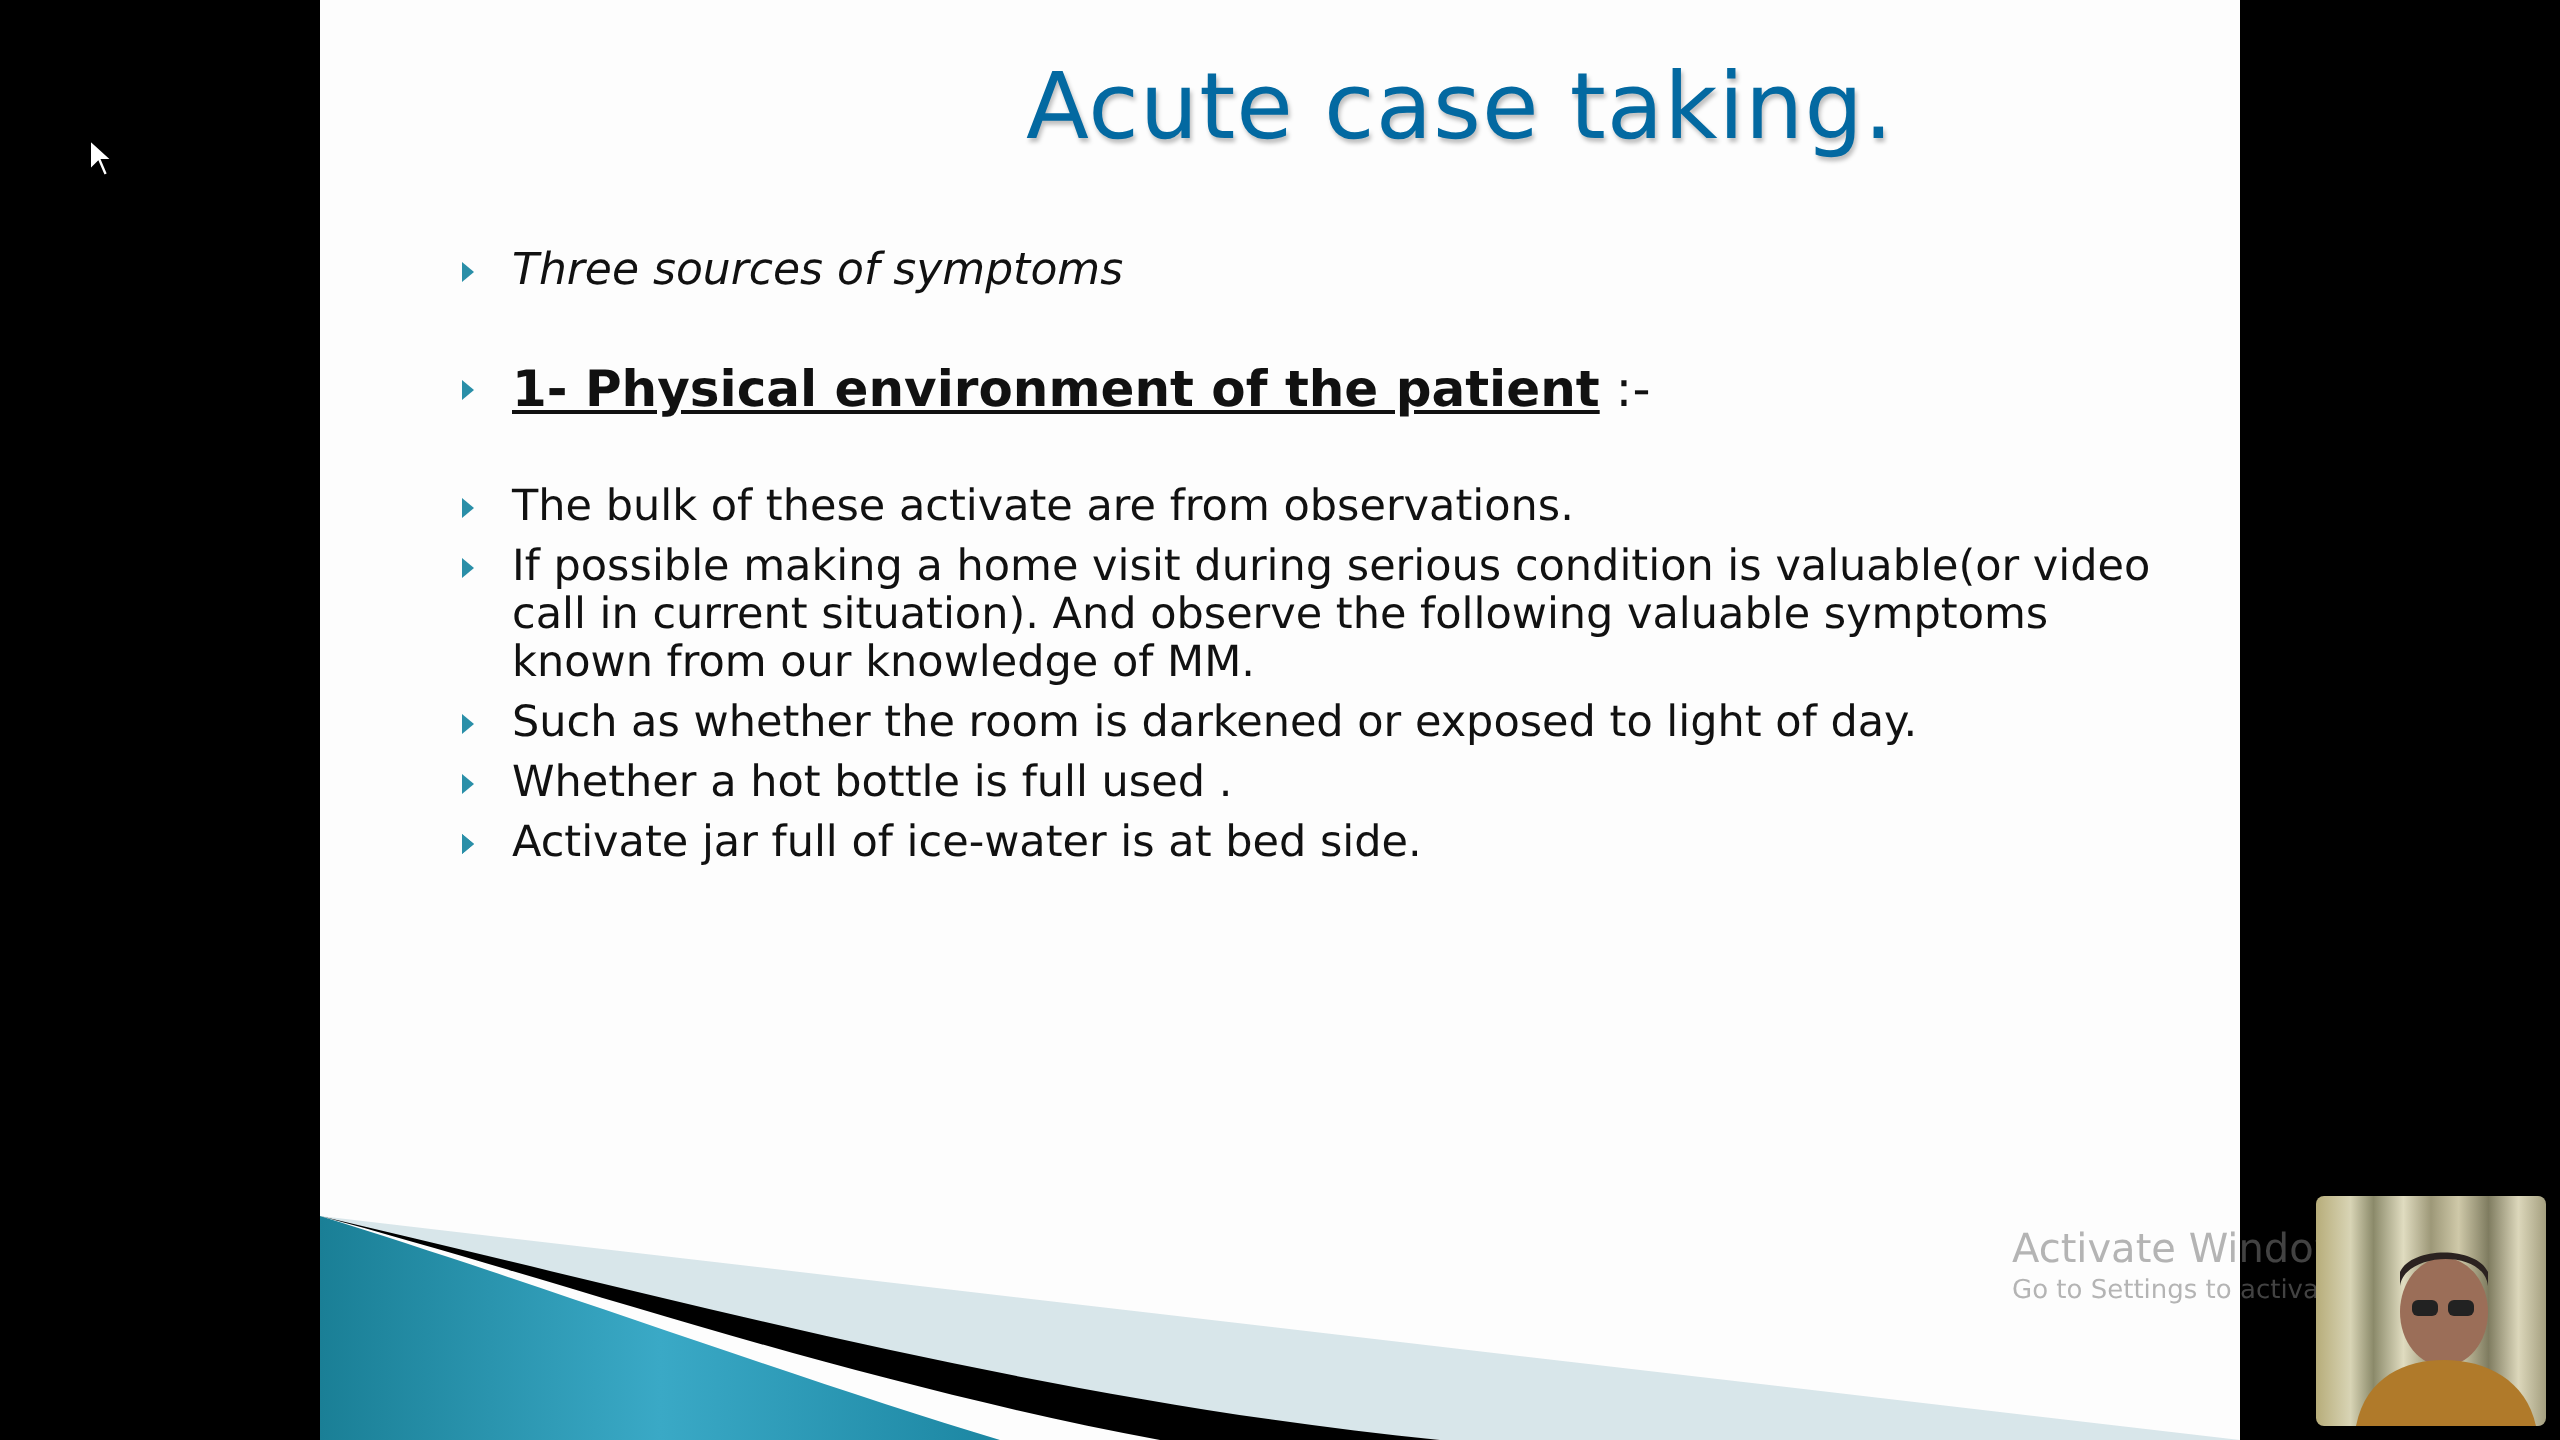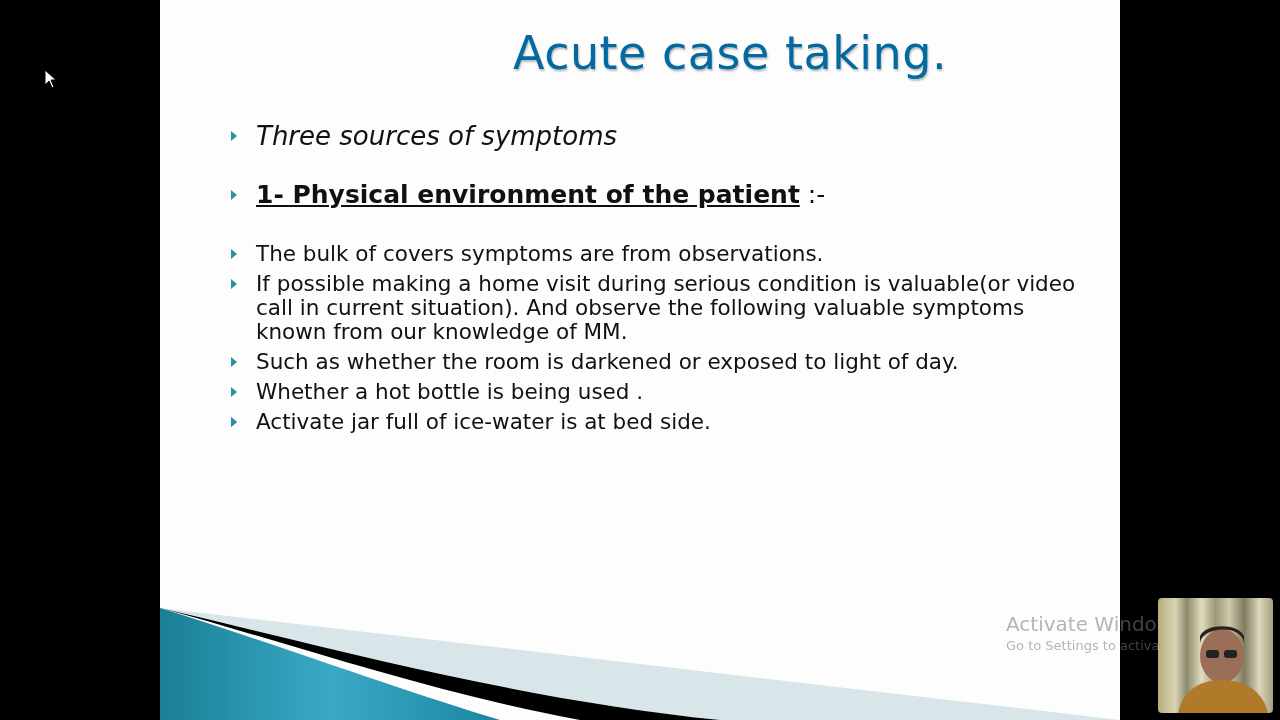--- a/index.html
+++ b/index.html
@@ -19,21 +19,21 @@
     .bullets { position: absolute; left: 68px; top: 122px; width: 860px; }
     .bullet {
       position: relative; padding-left: 28px; color: #111;
       font-size: 21.5px; line-height: 24px;
     }
     .bullet .arrow {
       position: absolute; left: 3px; top: 7px; width: 0; height: 0;
       border-top: 5px solid transparent; border-bottom: 5px solid transparent;
       border-left: 6px solid #2a8fa8;
     }
-    .b-italic { font-style: italic; font-size: 26px; }
+    .b-italic { font-style: italic; font-size: 22px; }
     .b-heading { font-weight: bold; font-size: 25px; }
     .b-heading u { text-decoration: underline; }
     .deco { position: absolute; left: 0; top: 590px; width: 960px; height: 130px; }
     .watermark { position: absolute; left: 1006px; top: 612px; color: rgba(120,120,120,0.55); }
     .wm1 { font-size: 20px; }
     .wm2 { font-size: 13px; margin-top: 2px; }
     .webcam {
       position: absolute; left: 1158px; top: 598px; width: 115px; height: 115px;
       border-radius: 4px; overflow: hidden;
       background: linear-gradient(90deg,#b7ad7a 0%,#d8d4b5 15%,#8b8a6a 25%,#e0dcc0 38%,#9d9878 50%,#cfc9a9 62%,#7f7c60 75%,#dcd7bb 88%,#a49f7f 100%);
@@ -50,33 +50,33 @@
     <div class="bullet b-italic" style="margin-top:2px;">
       <span class="arrow"></span>
       <span>Three sources of symptoms</span>
     </div>
     <div class="bullet b-heading" style="margin-top:35px;">
       <span class="arrow"></span>
       <u>1- Physical environment of the patient</u><span style="font-weight:normal"> :-</span>
     </div>
     <div class="bullet" style="margin-top:35px;">
       <span class="arrow"></span>
-      <span>The bulk of covers symptoms are from observations.</span>
+      <span>The bulk of these activate are from observations.</span>
     </div>
     <div class="bullet" style="margin-top:6px;">
       <span class="arrow"></span>
       <span>If possible making a home visit during serious condition is valuable(or video call in current situation). And observe the following valuable symptoms known from our knowledge of MM.</span>
     </div>
     <div class="bullet" style="margin-top:6px;">
       <span class="arrow"></span>
       <span>Such as whether the room is darkened or exposed to light of day.</span>
     </div>
     <div class="bullet" style="margin-top:6px;">
       <span class="arrow"></span>
-      <span>Whether a hot bottle is being used .</span>
+      <span>Whether a hot bottle is full used .</span>
     </div>
     <div class="bullet" style="margin-top:6px;">
       <span class="arrow"></span>
     </div>
     <div class="bullet" style="margin-top:6px;">
       <span class="arrow"></span>
       <span>Activate jar full of ice-water is at bed side.</span>
     </div>
   </div>
 

